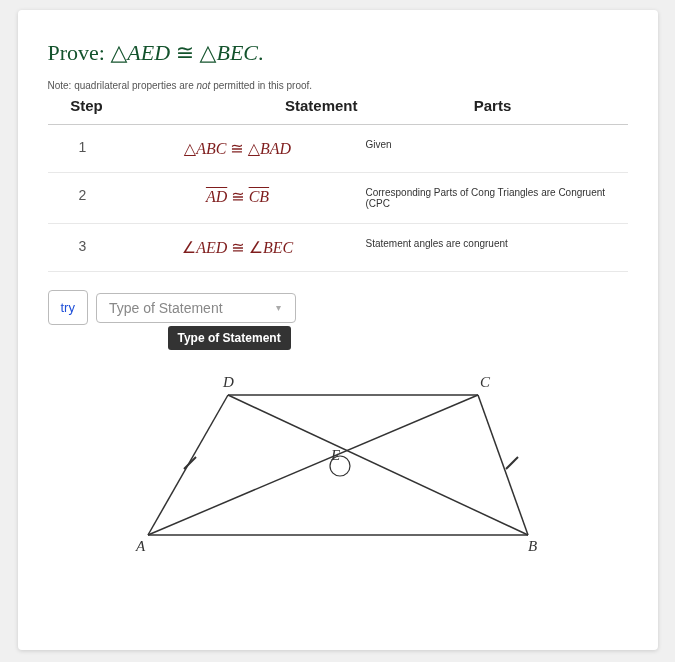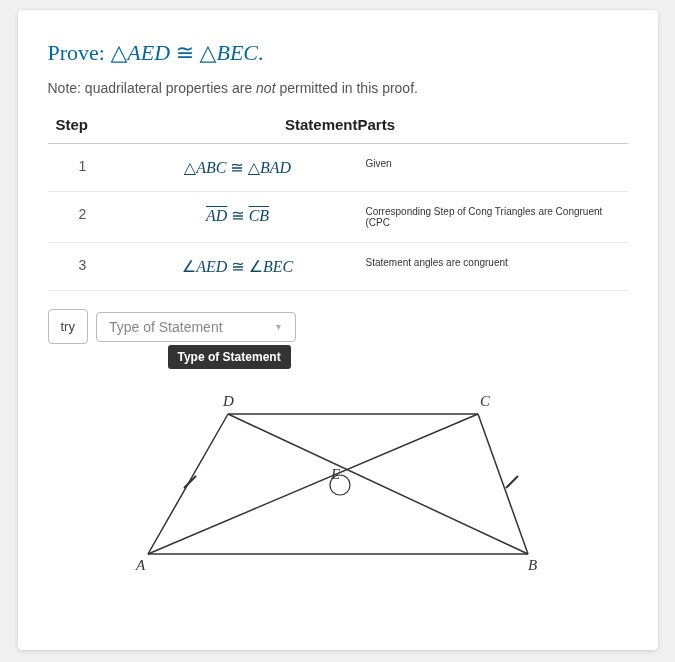--- a/index.html
+++ b/index.html
@@ -18,52 +18,52 @@
       min-height: 640px;
       padding: 30px 30px 20px 30px;
       border-radius: 4px;
       box-shadow: 0 1px 4px rgba(0,0,0,0.15);
       position: relative;
     }
     .prove-title {
       font-size: 22px;
       font-weight: normal;
       margin-bottom: 14px;
-      color: #0369a1;
+      color: #14532d;
     }
     .note {
-      font-size: 14px;
+      font-size: 10px;
       color: #555;
       font-family: Arial, sans-serif;
-      margin-bottom: 20px;
+      margin-bottom: 6px;
     }
     .note em { font-style: italic; }
     .proof-table {
       width: 100%;
       border-collapse: collapse;
       margin-bottom: 18px;
     }
     .proof-table th {
-      text-align: left;
+      text-align: center;
       font-weight: bold;
       font-family: Arial, sans-serif;
       font-size: 15px;
       padding-bottom: 10px;
       border-bottom: 1px solid #ccc;
       color: #222;
     }
     .proof-table th.step-col { width: 70px; padding-left: 8px; }
     .proof-table th.stmt-col { width: 240px; text-align: right; }
     .proof-table th.reason-col { width: 270px; }
     .proof-table td {
       padding: 14px 8px;
       vertical-align: top;
       border-bottom: 1px solid #e8e8e8;
       font-size: 15px;
-      color: #0c4a6e;
+      color: #7f1d1d;
     }
     .proof-table td.step-num {
       text-align: center;
       font-family: Arial, sans-serif;
       color: #555;
       font-size: 14px;
     }
     .proof-table td.stmt {
       text-align: center;
       font-size: 16px;
@@ -84,21 +84,21 @@
       margin-bottom: 10px;
       position: relative;
     }
     .try-btn {
       background: #fff;
       border: 1px solid #bbb;
       border-radius: 4px;
       padding: 9px 12px;
       font-size: 13px;
       font-family: Arial, sans-serif;
-      color: #404040;
+      color: #1d4ed8;
       cursor: pointer;
     }
     .stmt-dropdown {
       background: #fff;
       border: 1px solid #bbb;
       border-radius: 4px;
       padding: 6px 14px 6px 12px;
       font-size: 14px;
       font-family: Arial, sans-serif;
       color: #888;
@@ -165,21 +165,21 @@
         <td class="stmt">
           △<span class="math">ABC</span> ≅ △<span class="math">BAD</span>
         </td>
         <td class="reason">Given</td>
       </tr>
       <tr>
         <td class="step-num">2</td>
         <td class="stmt">
           <span style="text-decoration: overline; text-align: right;" class="math">AD</span> ≅ <span style="text-decoration: overline; text-align: right;" class="math">CB</span>
         </td>
-        <td class="reason">Corresponding Step of Cong Triangles are Congruent (CPC</td>
+        <td class="reason">Corresponding Parts of Cong Triangles are Congruent (CPC</td>
       </tr>
       <tr>
         <td class="step-num">3</td>
         <td class="stmt">
           ∠<span class="math">AED</span> ≅ ∠<span class="math">BEC</span>
         </td>
         <td class="reason">Statement angles are congruent</td>
       </tr>
     </tbody>
   </table>

